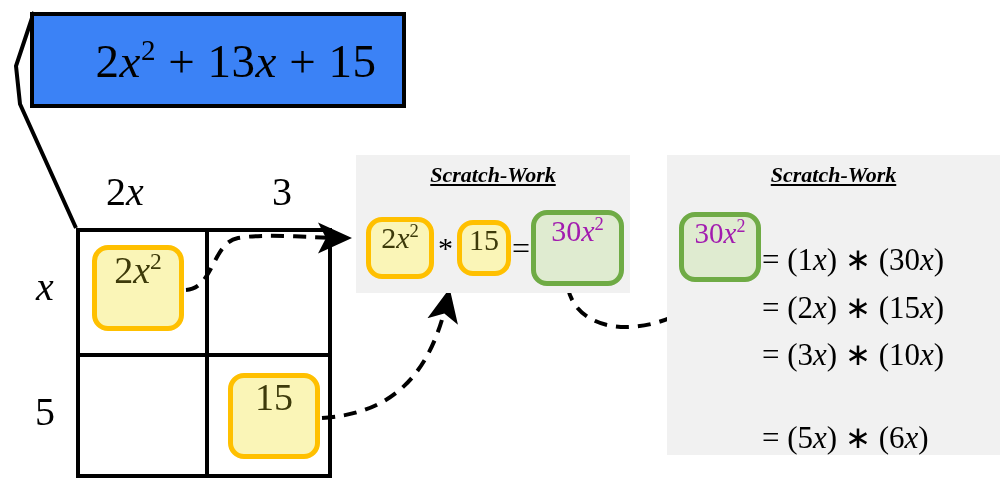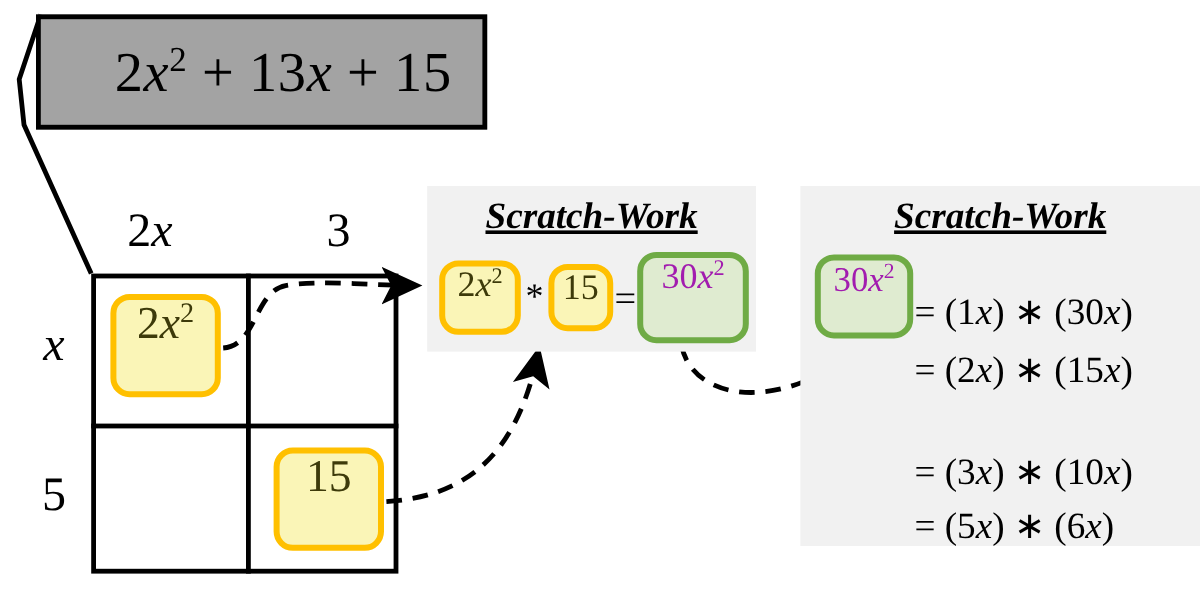--- a/index.html
+++ b/index.html
@@ -34,21 +34,21 @@
     vertical-align: super;
     font-style: normal;
   }
 
   
   #expr-box {
     left: 30px;
     top: 12px;
     width: 376px;
     height: 96px;
-    background: #a3a3a3;
+    background: #3b82f6;
     border: 4px solid #000000;
     box-sizing: border-box;
     display: flex;
     align-items: center;
     justify-content: center;
     padding-left: 36px;
   }
   #expr-text {
     font-size: 47px;
     letter-spacing: 0.5px;
@@ -120,21 +120,21 @@
   .panel {
     background: #f1f1f1;
   }
   #panel-1 { left: 356px; top: 155px; width: 274px; height: 138px; }
   #panel-2 { left: 667px; top: 155px; width: 333px; height: 300px; }
 
   .panel-title {
     font-family: "Liberation Serif", serif;
     font-weight: bold;
     font-style: italic;
-    font-size: 31px;
+    font-size: 22px;
     color: #000000;
     text-decoration: underline;
     text-align: center;
     white-space: nowrap;
   }
   #panel-1-title { left: 356px; top: 162px; width: 274px; }
   #panel-2-title { left: 667px; top: 162px; width: 333px; }
 
   
   #p1-row {
@@ -151,21 +151,21 @@
 
   
   #p2-chip { left: 679px; top: 212px; width: 82px; height: 70px; font-size: 29px; }
   .p2-eq {
     font-size: 31px;
     color: #000000;
     white-space: nowrap;
   }
   #p2-eq-0 { left: 762px; top: 244px; }
   #p2-eq-1 { left: 762px; top: 292px; }
-  #p2-eq-2 { left: 762px; top: 377px; }
+  #p2-eq-2 { left: 762px; top: 339px; }
   #p2-eq-3 { left: 762px; top: 422px; }
 
   
   #wires {
     left: 0; top: 0;
     width: 1000px; height: 496px;
     pointer-events: none;
   }
 </style>
 </head>

